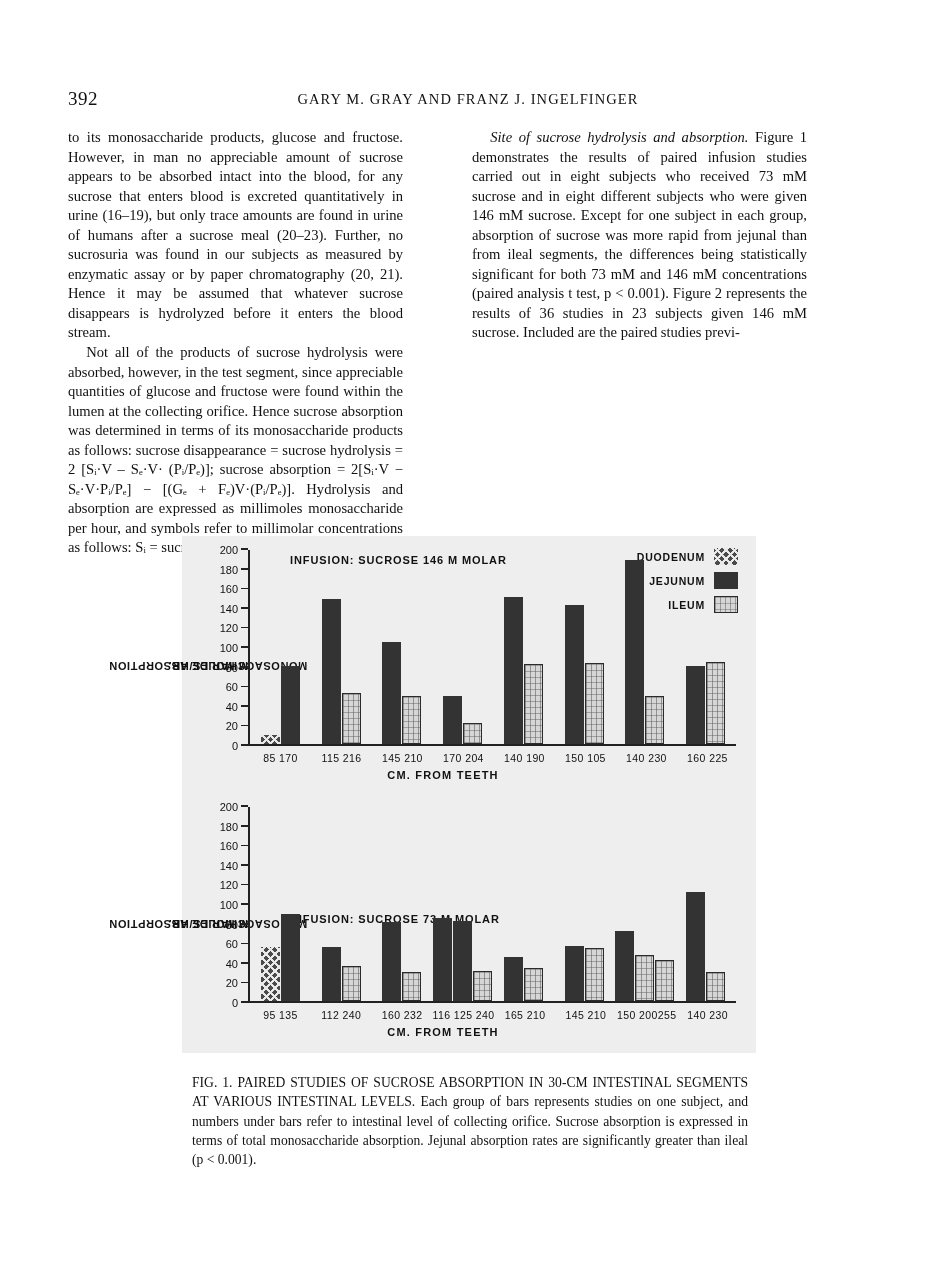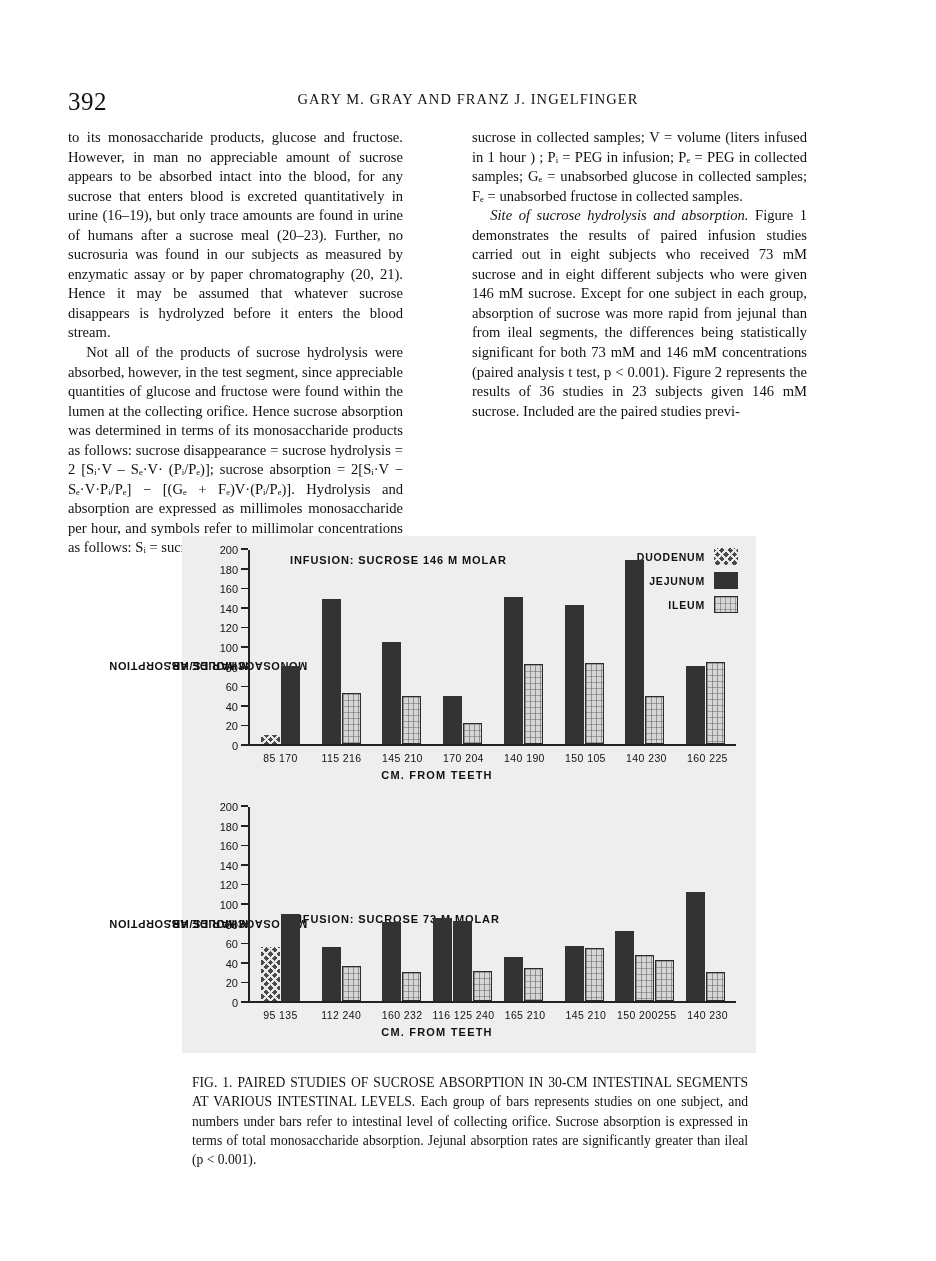--- a/index.html
+++ b/index.html
@@ -6,21 +6,21 @@
   body{
     width:936px;height:1261px;position:relative;
     font-family:"Liberation Serif", serif;
     color:#111;
     overflow:hidden;
   }
   .page{position:absolute;inset:0;}
 
   
   .runhead{position:absolute;top:88px;left:68px;right:68px;height:20px;}
-  .folio{position:absolute;left:0;top:0;font-size:25px;letter-spacing:.5px;}
+  .folio{position:absolute;left:0;top:0;font-size:19px;letter-spacing:.5px;}
   .authors{position:absolute;left:0;right:0;top:3px;text-align:center;
            font-size:14.5px;letter-spacing:1.1px;}
 
   
   .col{position:absolute;top:128px;width:335px;font-size:14.6px;line-height:1.34;
        text-align:justify;text-justify:inter-word;}
   .col.left{left:68px;}
   .col.right{left:472px;}
   .col p{margin:0;}
   .col p.ind{text-indent:1.25em;}
@@ -64,21 +64,21 @@
      background-color:#d6d6d6;}
   .bar.duodenum{background:#4a4a4a;
      background-image:
         repeating-linear-gradient(45deg,#e9e9e9 0 2px,transparent 2px 6px),
         repeating-linear-gradient(-45deg,#e9e9e9 0 2px,transparent 2px 6px);}
 
   .xlabels{position:absolute;left:68px;width:488px;display:flex;}
   .xlabels .xg{flex:1 1 0;text-align:center;
      font-family:"Liberation Sans",sans-serif;font-size:10.5px;letter-spacing:.4px;
      white-space:nowrap;}
-  .xtitle{position:absolute;left:10px;width:490px;text-align:center;
+  .xtitle{position:absolute;left:16px;width:490px;text-align:center;
      font-family:"Liberation Sans",sans-serif;font-size:11px;font-weight:bold;
      letter-spacing:1.2px;}
 
   .ptitle{position:absolute;font-family:"Liberation Sans",sans-serif;
      font-size:11px;font-weight:bold;letter-spacing:.9px;white-space:nowrap;}
 
   .legend{position:absolute;right:18px;top:12px;}
   .legrow{display:flex;align-items:center;justify-content:flex-end;
           margin-bottom:7px;text-align:right;}
   .legrow span.lab{font-family:"Liberation Sans",sans-serif;font-size:10.5px;
@@ -108,21 +108,20 @@
     <div class="folio">392</div>
     <div class="authors">GARY M. GRAY AND FRANZ J. INGELFINGER</div>
   </div>
 
   <div class="col left">
     <p>to its monosaccharide products, glucose and fructose. However, in man no appreciable amount of sucrose appears to be absorbed intact into the blood, for any sucrose that enters blood is excreted quantitatively in urine (16–19), but only trace amounts are found in urine of humans after a sucrose meal (20–23). Further, no sucrosuria was found in our subjects as measured by enzymatic assay or by paper chromatography (20, 21). Hence it may be assumed that whatever sucrose disappears is hydrolyzed before it enters the blood stream.</p>
     <p class="ind">Not all of the products of sucrose hydrolysis were absorbed, however, in the test segment, since appreciable quantities of glucose and fructose were found within the lumen at the collecting orifice. Hence sucrose absorption was determined in terms of its monosaccharide products as follows: sucrose disappearance = sucrose hydrolysis = 2 [Sᵢ·V – Sₑ·V· (Pᵢ/Pₑ)]; sucrose absorption = 2[Sᵢ·V − Sₑ·V·Pᵢ/Pₑ] − [(Gₑ + Fₑ)V·(Pᵢ/Pₑ)]. Hydrolysis and absorption are expressed as millimoles monosaccharide per hour, and symbols refer to millimolar concentrations as follows: Sᵢ = sucrose in infusion; Sₑ =</p>
   </div>
 
   <div class="col right">
-    <p>sucrose in collected samples; V = volume (liters infused in 1 hour ) ; Pᵢ = PEG in infusion; Pₑ = PEG in collected samples; Gₑ = unabsorbed glucose in collected samples; Fₑ = unabsorbed fructose in collected samples.</p>
     <p class="ind"><span class="ital">Site of sucrose hydrolysis and absorption.</span><span> Figure 1 demonstrates the results of paired infusion studies carried out in eight subjects who received 73 mM sucrose and in eight different subjects who were given 146 mM sucrose. Except for one subject in each group, absorption of sucrose was more rapid from jejunal than from ileal segments, the differences being statistically significant for both 73 mM and 146 mM concentrations (paired analysis t test, p &lt; 0.001). Figure 2 represents the results of 36 studies in 23 subjects given 146 mM sucrose. Included are the paired studies previ-</span></p>
   </div>
 
   <div class="figure">
 
     <div class="panel top">
       <div class="ylab">
         <span><span>MONOSACCHARIDE  ABSORPTION</span><br><span>M MOLES/HR.</span></span>
       </div>
       <div class="ptitle" style="left:108px;top:18px;">INFUSION: SUCROSE  146 M MOLAR</div>

